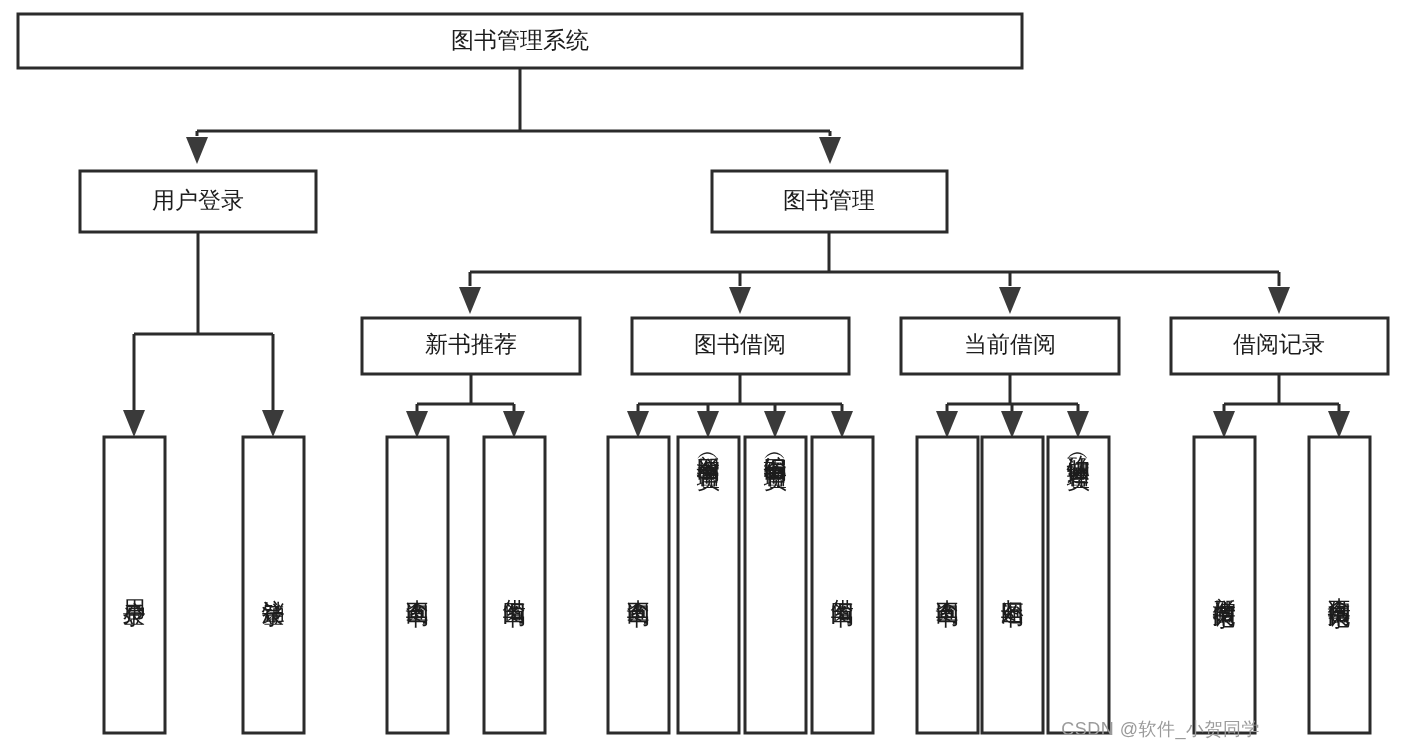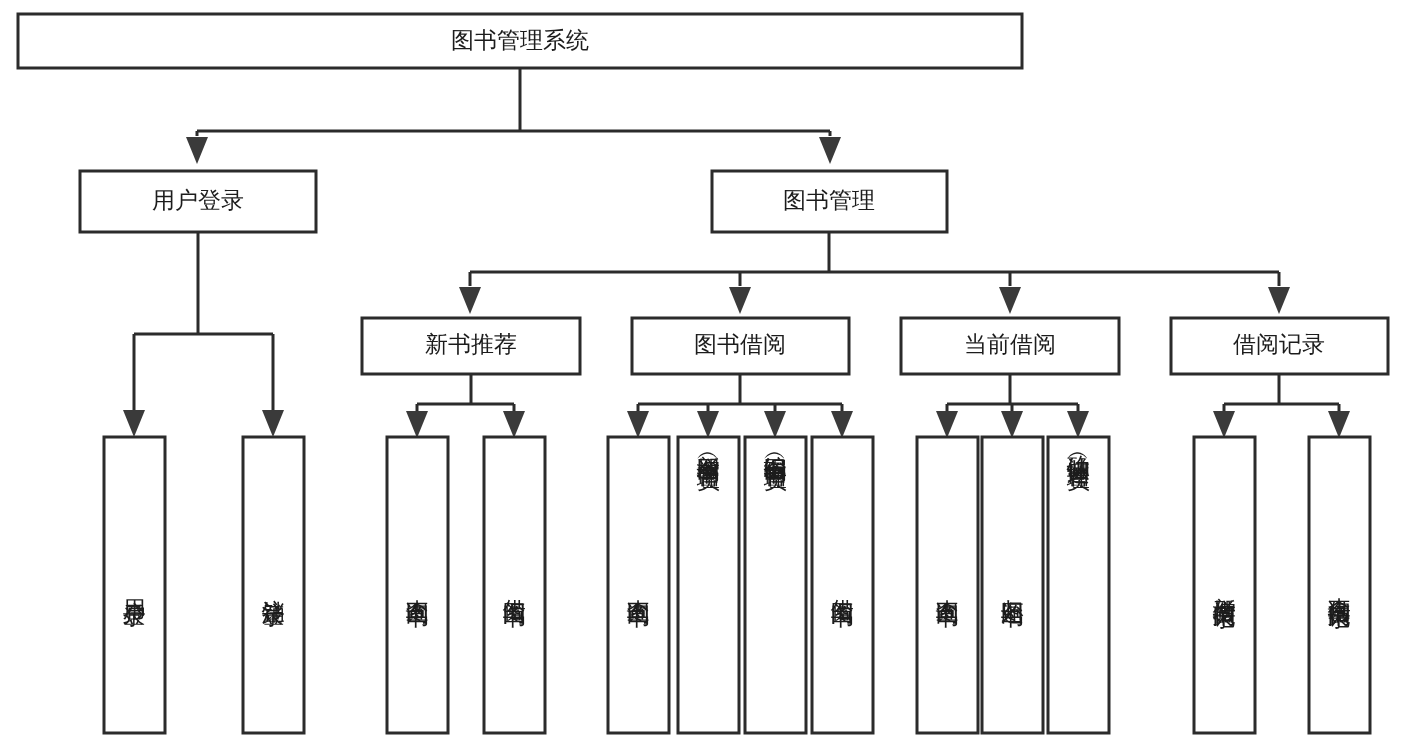--- a/index.html
+++ b/index.html
@@ -251,13 +251,14 @@
     <span class="leaf-label">确认归还（管理员）</span>
   </div>
 
   <div class="leaf-label-wrap" style="left:1194px; top:437px; width:61px; height:296px;">
     <span class="leaf-label">新增借阅记录</span>
   </div>
   <div class="leaf-label-wrap" style="left:1309px; top:437px; width:61px; height:296px;">
     <span class="leaf-label">查询借阅记录</span>
   </div>
 
+  <div class="watermark">CSDN @软件_小贺同学</div>
 </div>
 
 </body></html>

